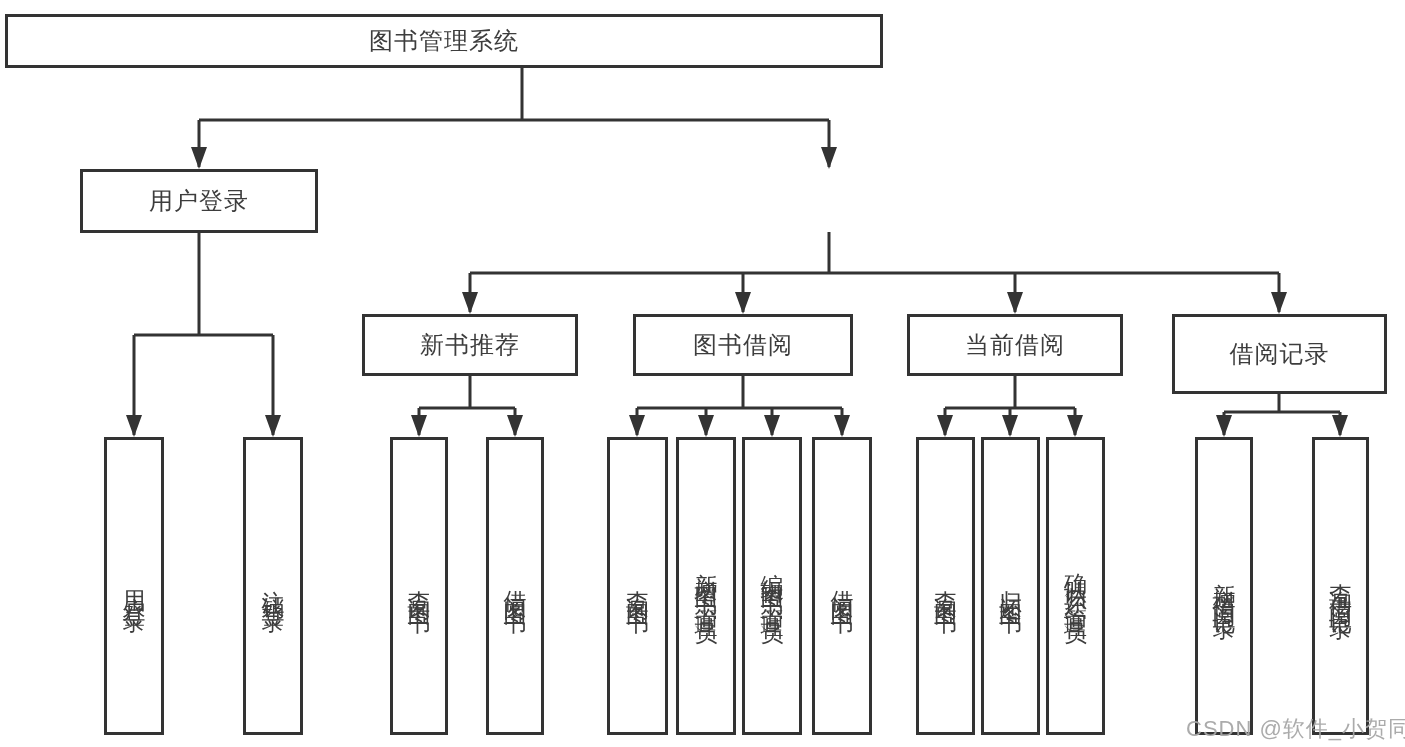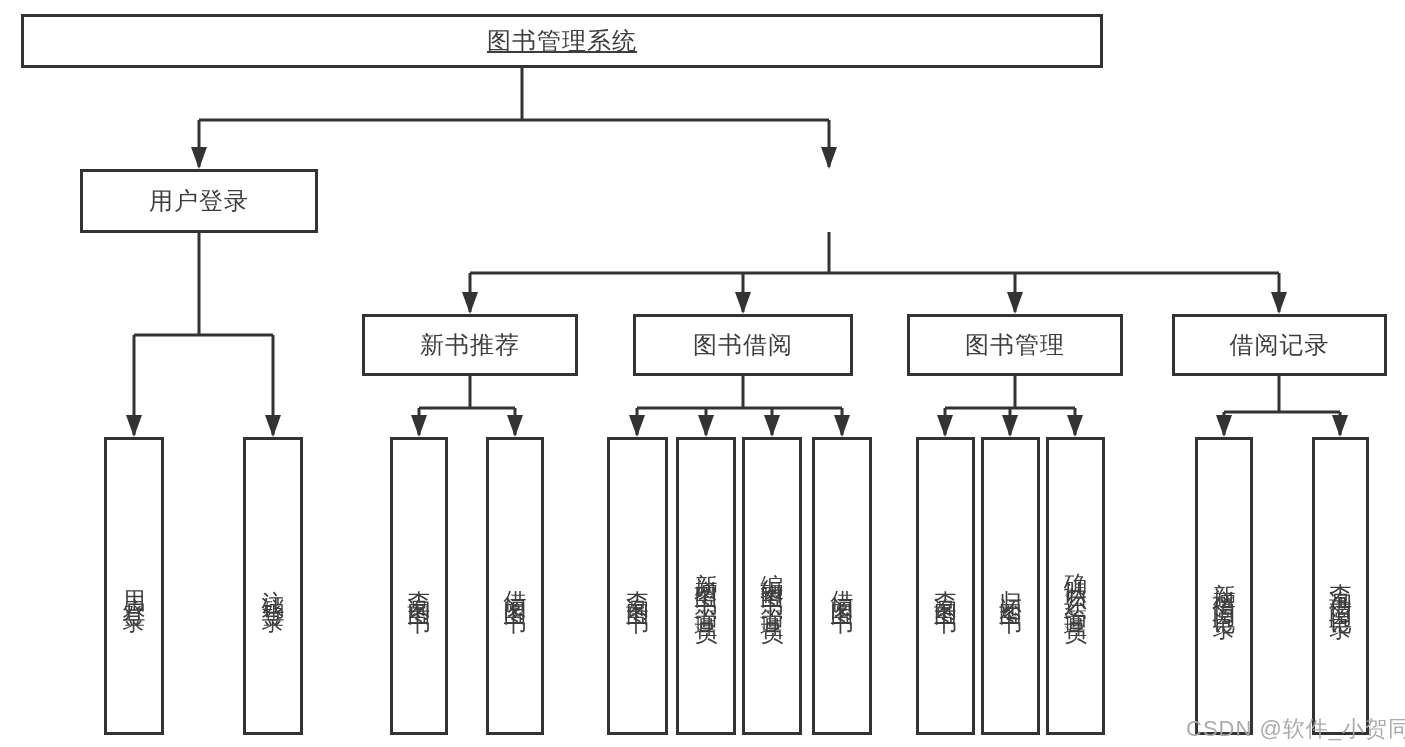--- a/index.html
+++ b/index.html
@@ -89,28 +89,28 @@
         M764 415 L780 415 L772 437 Z
         M834 415 L850 415 L842 437 Z
         M937 415 L953 415 L945 437 Z
         M1002 415 L1018 415 L1010 437 Z
         M1067 415 L1083 415 L1075 437 Z
         M1216 415 L1232 415 L1224 437 Z
         M1332 415 L1348 415 L1340 437 Z"></path>
     </g>
   </svg>
 
-  <div class="box h" style="left:21px; top:14px; width:1082px; height:54px;text-decoration:underline;">图书管理系统</div>
+  <div class="box h" style="left:5px; top:14px; width:878px; height:54px;">图书管理系统</div>
 
   <div class="box h" style="left:80px; top:169px; width:238px; height:64px;">用户登录</div>
 
   <div class="box h" style="left:633px; top:314px; width:220px; height:62px;">图书借阅</div>
   <div class="box h" style="left:362px; top:314px; width:216px; height:62px;">新书推荐</div>
-  <div class="box h" style="left:907px; top:314px; width:216px; height:62px;">图书管理</div>
-  <div class="box h" style="left:1172px; top:314px; width:215px; height:62px;">借阅记录</div>
+  <div class="box h" style="left:907px; top:314px; width:216px; height:62px;">当前借阅</div>
+  <div class="box h" style="left:1172px; top:314px; width:215px; height:80px;">借阅记录</div>
 
   <div class="box v" style="left:104px; top:437px; width:60px; height:298px;">用户登录</div>
   <div class="box v" style="left:243px; top:437px; width:60px; height:298px;">注销登录</div>
 
   <div class="box v" style="left:390px; top:437px; width:58px; height:298px;">查询图书</div>
   <div class="box v" style="left:486px; top:437px; width:58px; height:298px;">借阅图书</div>
 
   <div class="box v" style="left:607px; top:437px; width:61px; height:298px;">查询图书</div>
   <div class="box v" style="left:676px; top:437px; width:60px; height:298px;">新增图书（管理员）</div>
   <div class="box v" style="left:742px; top:437px; width:60px; height:298px;">编辑图书（管理员）</div>

